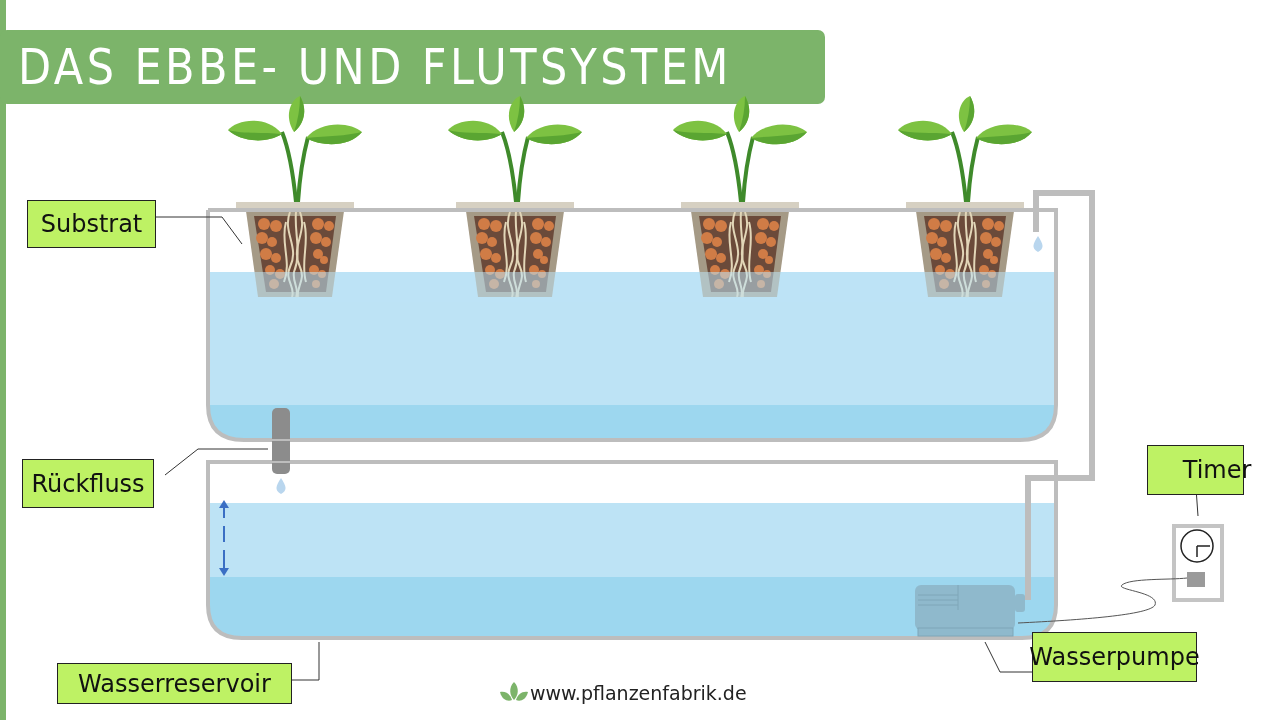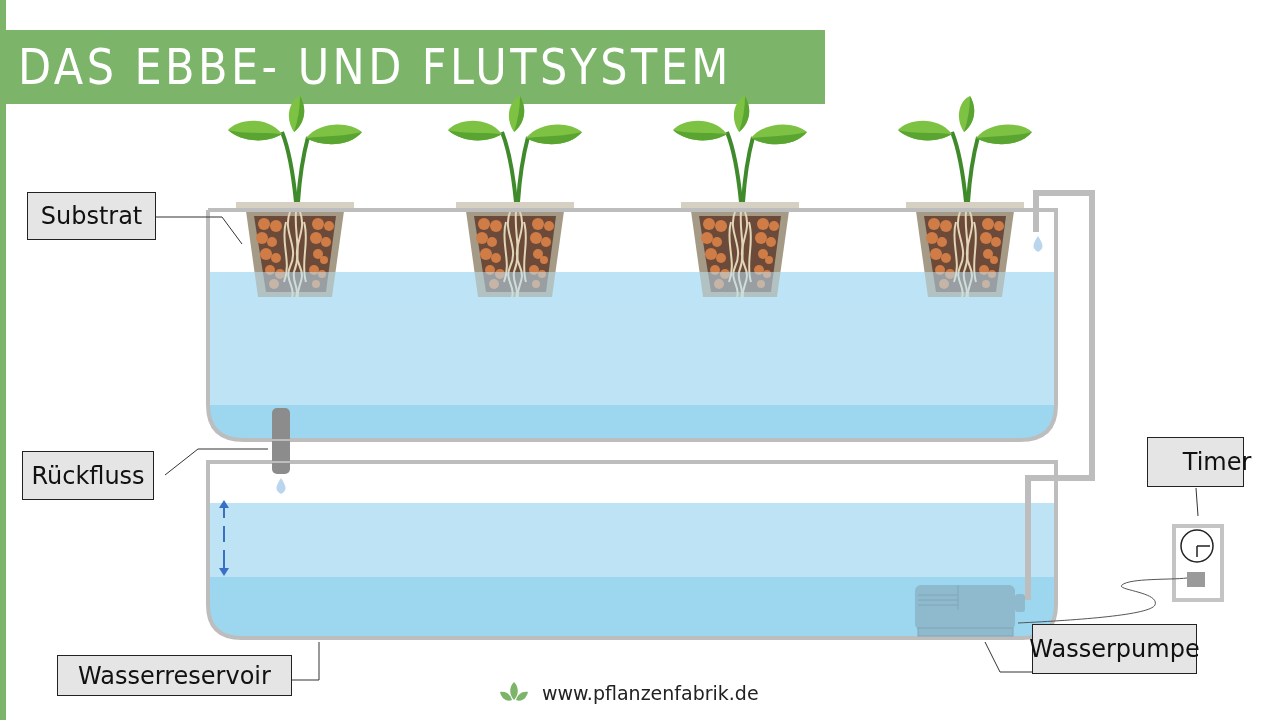--- a/index.html
+++ b/index.html
@@ -1,22 +1,22 @@
 <!DOCTYPE html>
 <html><head>
 <meta charset="utf-8">
 <style>
   html, body { margin:0; padding:0; }
   body { width:1280px; height:720px; position:relative; overflow:hidden; background:#ffffff; font-family:"DejaVu Sans", sans-serif; }
   .left-bar { position:absolute; left:0; top:0; width:6px; height:720px; background:#7cb46a; }
-  .title-banner { position:absolute; left:0; top:30px; width:825px; height:74px; background:#7cb46a; }
+  .title-banner { position:absolute; left:0; top:30px; width:825px; height:74px; background:#7cb46a;border-radius:7px; }
   .title-text { position:absolute; left:18px; top:8px; color:#ffffff; font-family:"DejaVu Sans", sans-serif; font-size:50px; letter-spacing:4px; font-weight:normal; white-space:nowrap; transform:scaleX(0.86); transform-origin:left center; }
   svg.diagram { position:absolute; left:0; top:0; }
-  .label-box { position:absolute; border:1px solid #222; background:#e5e5e5; color:#111; font-family:"DejaVu Sans", sans-serif; font-size:24px; display:flex; align-items:center; justify-content:center; box-sizing:border-box; white-space:nowrap; }
-  .footer { position:absolute; left:498px; top:680px; display:flex; align-items:center; gap:12px; }
+  .label-box { position:absolute; border:1px solid #222; background:#bef264; color:#111; font-family:"DejaVu Sans", sans-serif; font-size:24px; display:flex; align-items:center; justify-content:center; box-sizing:border-box; white-space:nowrap;margin-top:8px; }
+  .footer { position:absolute; left:498px; top:680px; display:flex; align-items:center; }
   .footer-text { font-family:"DejaVu Sans", sans-serif; font-size:19px; color:#222; }
 </style>
 </head>
 <body>
 
 <div class="left-bar"></div>
 <div class="title-banner">
   <div class="title-text">DAS EBBE- UND FLUTSYSTEM</div>
 </div>
 

